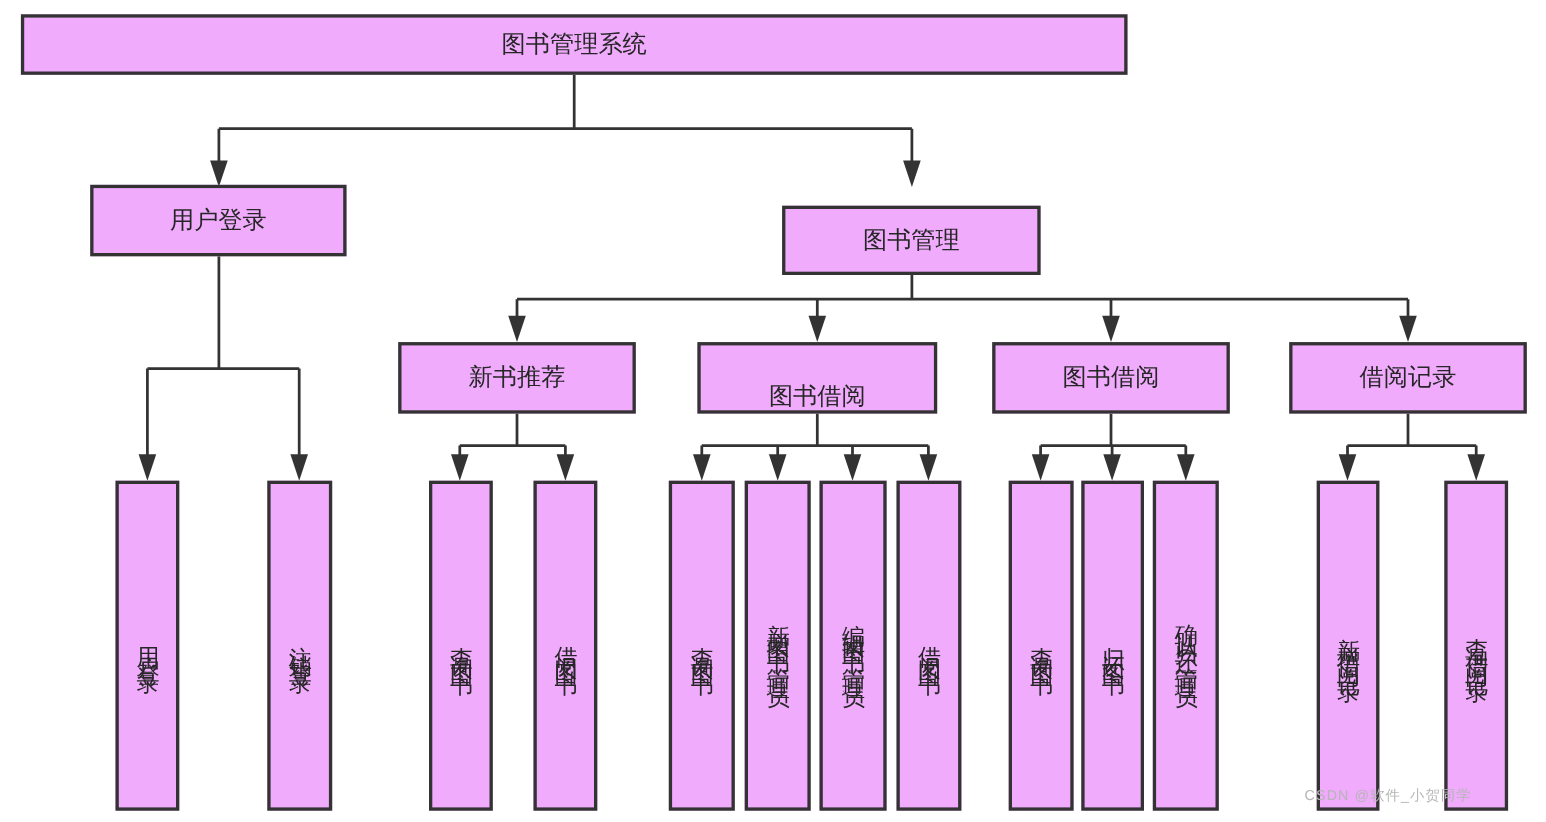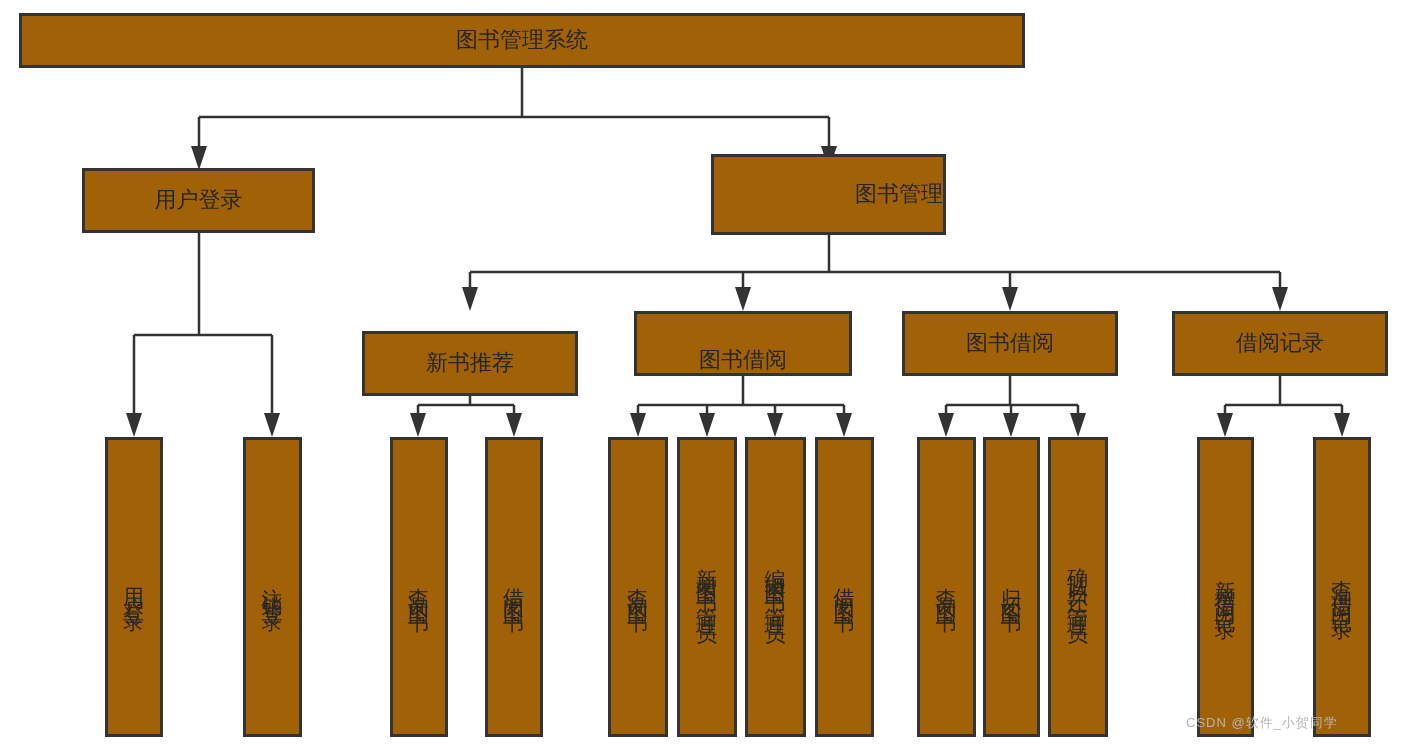--- a/index.html
+++ b/index.html
@@ -15,21 +15,21 @@
     background:var(--bg);
     font-family:"Liberation Sans","DejaVu Sans",sans-serif;
     color:var(--text);
     overflow:hidden;
   }
   #connectors{position:absolute;left:0;top:0;z-index:1;}
   .box{
     position:absolute;
     box-sizing:border-box;
     border:3px solid var(--line);
-    background:#a16207;
+    background:#f0abfc;
     display:flex;
     align-items:center;
     justify-content:center;
     z-index:2;
   }
   .h-label{
     font-size:22px;
     line-height:1.2;
     color:var(--text);
     white-space:nowrap;
@@ -97,25 +97,25 @@
     </g>
   </svg>
 
   <div class="box" style="left:19px;top:13px;width:1006px;height:55px;">
     <span class="h-label">图书管理系统</span>
   </div>
 
   <div class="box" style="left:82px;top:168px;width:233px;height:65px;">
     <span class="h-label">用户登录</span>
   </div>
-  <div class="box" style="left:711px;top:154px;width:235px;height:81px;justify-content:flex-end;">
+  <div class="box" style="left:711px;top:187px;width:235px;height:63px;">
     <span class="h-label">图书管理</span>
   </div>
 
-  <div class="box" style="left:362px;top:311px;width:216px;height:65px;margin-top:20px;">
+  <div class="box" style="left:362px;top:311px;width:216px;height:65px;">
     <span class="h-label">新书推荐</span>
   </div>
   <div class="box" style="left:634px;top:311px;width:218px;height:65px;align-items:flex-end;">
     <span class="h-label">图书借阅</span>
   </div>
   <div class="box" style="left:902px;top:311px;width:216px;height:65px;">
     <span class="h-label">图书借阅</span>
   </div>
   <div class="box" style="left:1172px;top:311px;width:216px;height:65px;">
     <span class="h-label">借阅记录</span>

